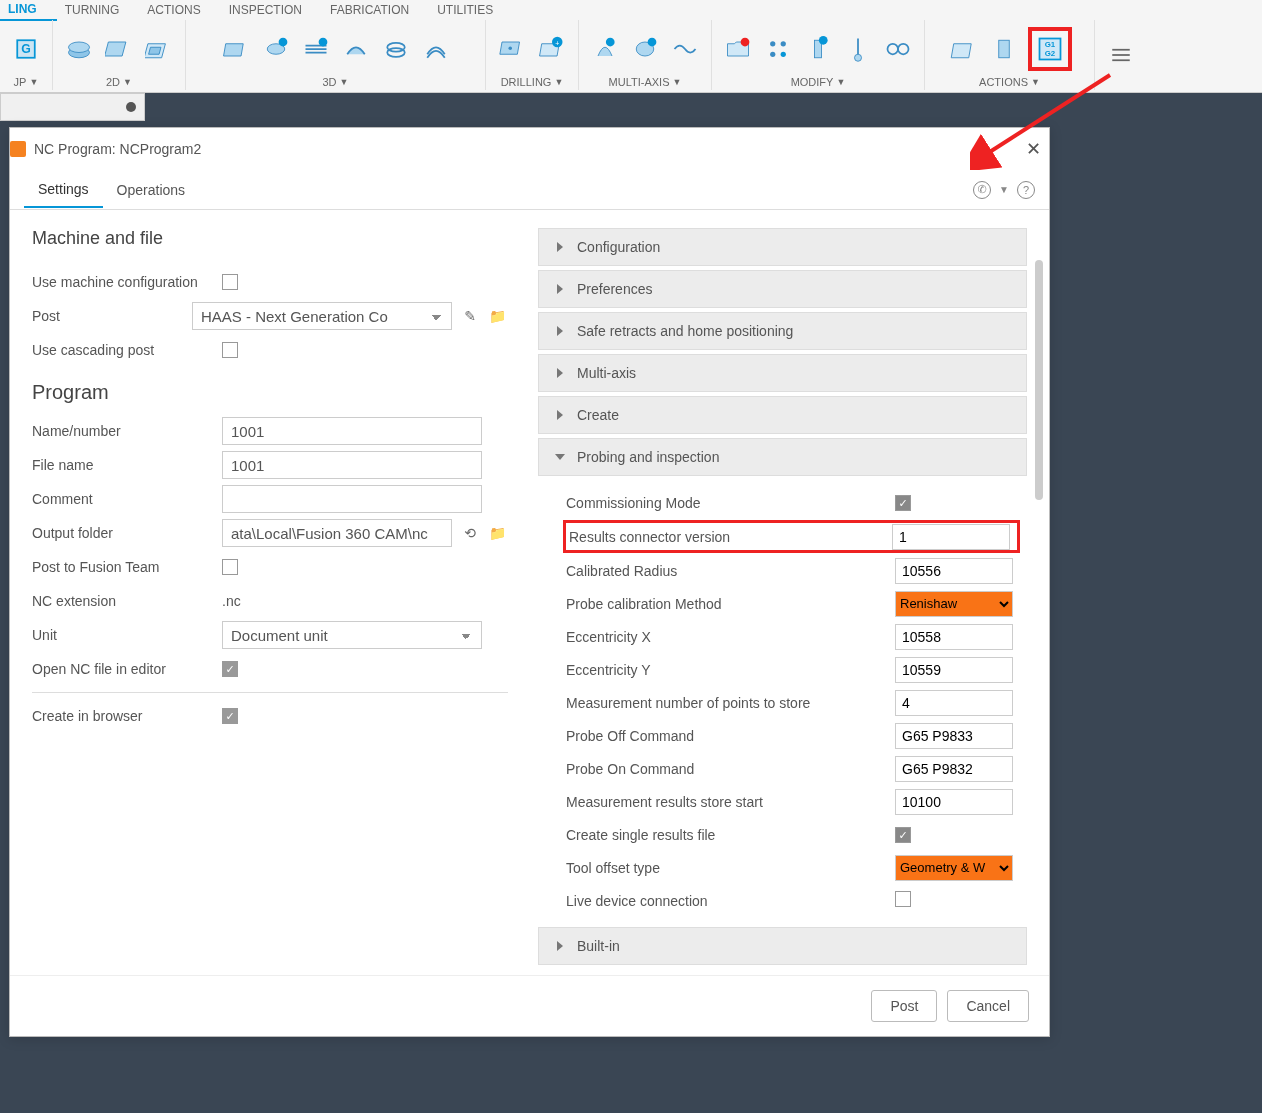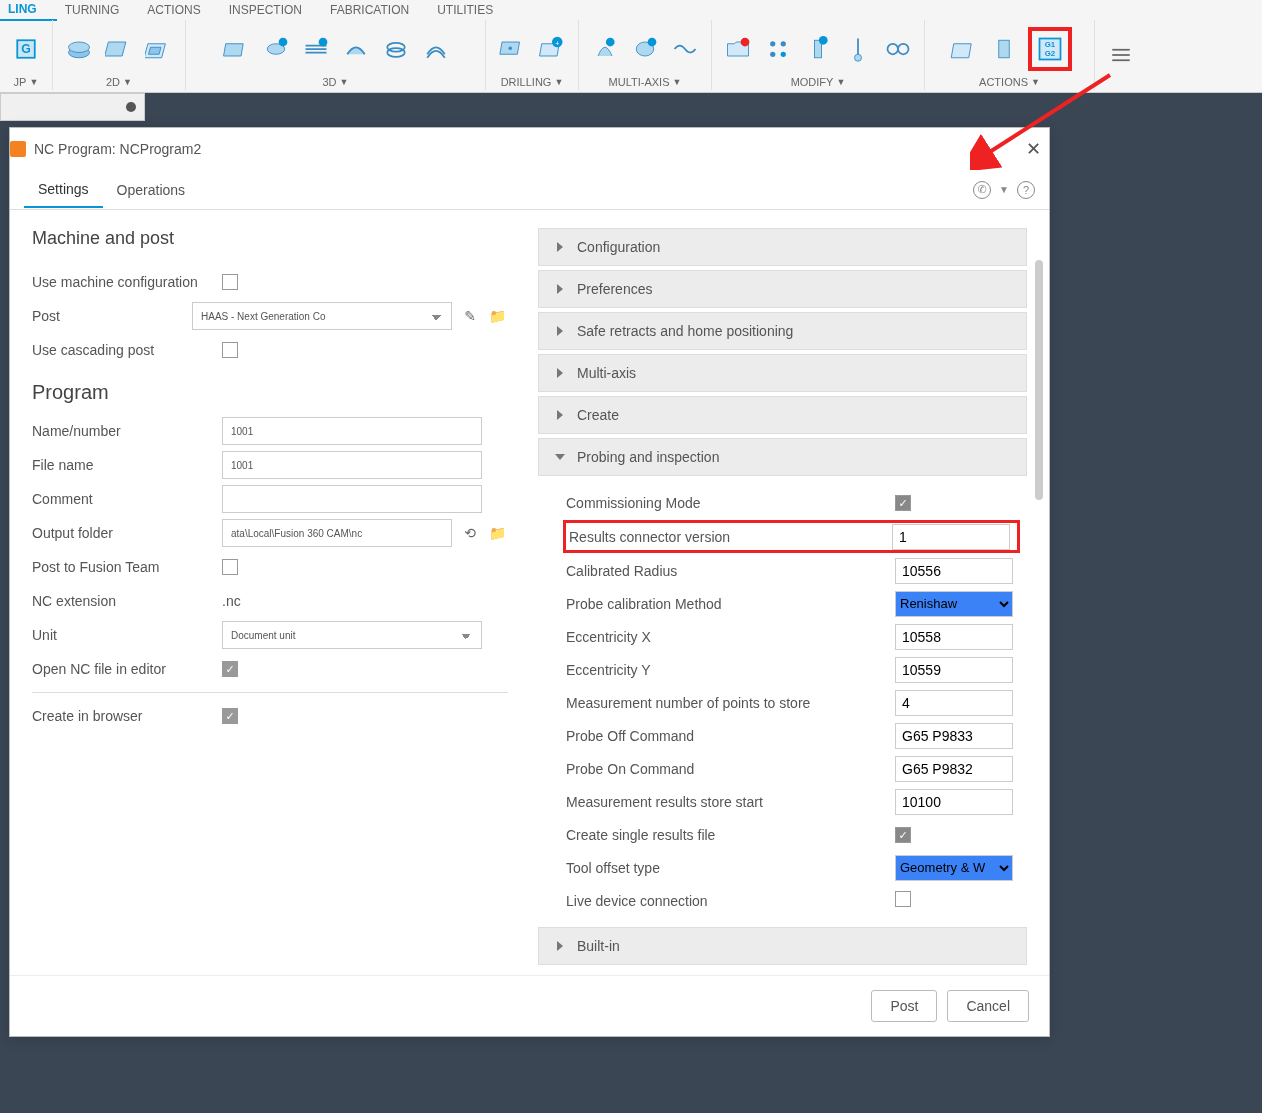--- a/index.html
+++ b/index.html
@@ -36,41 +36,41 @@
 .right-icons .icon-circ { width: 18px; height: 18px; border: 1.5px solid #888; border-radius: 50%; display: flex; align-items: center; justify-content: center; font-size: 11px; }
 
 .dialog-body { flex: 1; display: flex; overflow: hidden; }
 .panel-left { width: 520px; padding: 18px 22px; overflow-y: auto; }
 .panel-right { flex: 1; padding: 18px 22px 18px 8px; overflow-y: auto; position: relative; }
 
 .section-heading { font-size: 18px; color: #444; margin-bottom: 16px; }
 .form-row { display: flex; align-items: center; min-height: 34px; font-size: 14px; color: #555; }
 .form-row .label { width: 190px; }
 .form-row .control { flex: 1; display: flex; align-items: center; gap: 8px; }
-.form-row input[type=text], .form-row select { height: 28px; border: 1px solid #ccc; padding: 0 8px; font-size: 10px; color: #555; background: #fff; }
+.form-row input[type=text], .form-row select { height: 28px; border: 1px solid #ccc; padding: 0 8px; font-size: 15px; color: #555; background: #fff; }
 .form-row input[type=text] { width: 260px; }
 .form-row select { width: 260px; background-image: linear-gradient(45deg,transparent 50%,#888 50%),linear-gradient(135deg,#888 50%,transparent 50%); background-position: calc(100% - 15px) 12px, calc(100% - 10px) 12px; background-size: 5px 5px,5px 5px; background-repeat: no-repeat; appearance: none; }
 .form-row .chk { width: 16px; height: 16px; border: 1px solid #999; display:inline-flex; align-items:center; justify-content:center; font-size: 11px; color:#fff; }
 .form-row .chk.on { background: #999; }
 .subheading { font-size: 20px; color: #444; margin: 14px 0 10px; }
 .hr { border-top: 1px solid #ddd; margin: 6px 0; }
 .icon-btn { width: 20px; height: 20px; display: inline-flex; align-items: center; justify-content: center; color: #666; cursor: pointer; }
 
 
 .right-header { display: flex; align-items: center; margin-bottom: 10px; }
 .right-header .more { margin-left: auto; color: #888; font-size: 18px; cursor: pointer; }
 .accordion { border: 1px solid #ddd; background: #ececec; padding: 10px 18px; font-size: 14px; color: #555; display: flex; align-items: center; gap: 14px; cursor: pointer; margin-bottom: 4px; }
 .accordion .caret-r { width: 0; height: 0; border-left: 6px solid #777; border-top: 5px solid transparent; border-bottom: 5px solid transparent; }
 .accordion.open .caret-r { transform: rotate(90deg); }
 .accordion-body { padding: 6px 10px 10px 28px; }
 .prop-row { display: flex; align-items: center; min-height: 33px; font-size: 14px; color: #555; }
 .prop-row .pl { flex: 1; }
 .prop-row .pv { width: 122px; }
 .prop-row input[type=text] { width: 118px; height: 26px; border: 1px solid #ccc; padding: 0 6px; font-size: 14px; }
-.prop-row select { width: 118px; height: 26px; border: 1px solid #ccc; font-size: 13px; background: #3b82f6; }
+.prop-row select { width: 118px; height: 26px; border: 1px solid #ccc; font-size: 13px; background: #f97316; }
 .prop-row .chk { width: 16px; height: 16px; border: 1px solid #999; display:inline-flex; align-items:center; justify-content:center; font-size: 11px; color:#fff; }
 .prop-row .chk.on { background: #888; }
 .hl-row { border: 3px solid #e22; margin: 1px -3px; padding: 0 3px; }
 
 .scrollbar { position: absolute; right: 6px; top: 50px; width: 8px; height: 240px; background: #ccc; border-radius: 4px; }
 
 .dialog-footer { display: flex; justify-content: flex-end; gap: 10px; padding: 14px 20px; border-top: 1px solid #eee; }
 .btn { border: 1px solid #bbb; background: #fff; padding: 7px 18px; font-size: 14px; color: #555; border-radius: 3px; cursor: pointer; }
 </style>
 </head>
@@ -317,21 +317,21 @@
     <div class="right-icons">
       <span class="icon-circ">✆</span>
       <span style="font-size:10px;color:#888">▼</span>
       <span class="icon-circ">?</span>
     </div>
   </div>
 
   <div class="dialog-body">
 
     <div class="panel-left">
-      <div class="section-heading">Machine and post</div>
+      <div class="section-heading">Machine and file</div>
       <div class="form-row">
           <span class="label">Use machine configuration</span>
           <span class="control">
             <span class="chk"></span>
           </span>
         </div>
       <div class="form-row">
           <span class="label">Post</span>
           <span class="control">
             <select><option>HAAS - Next Generation Co</option></select>

